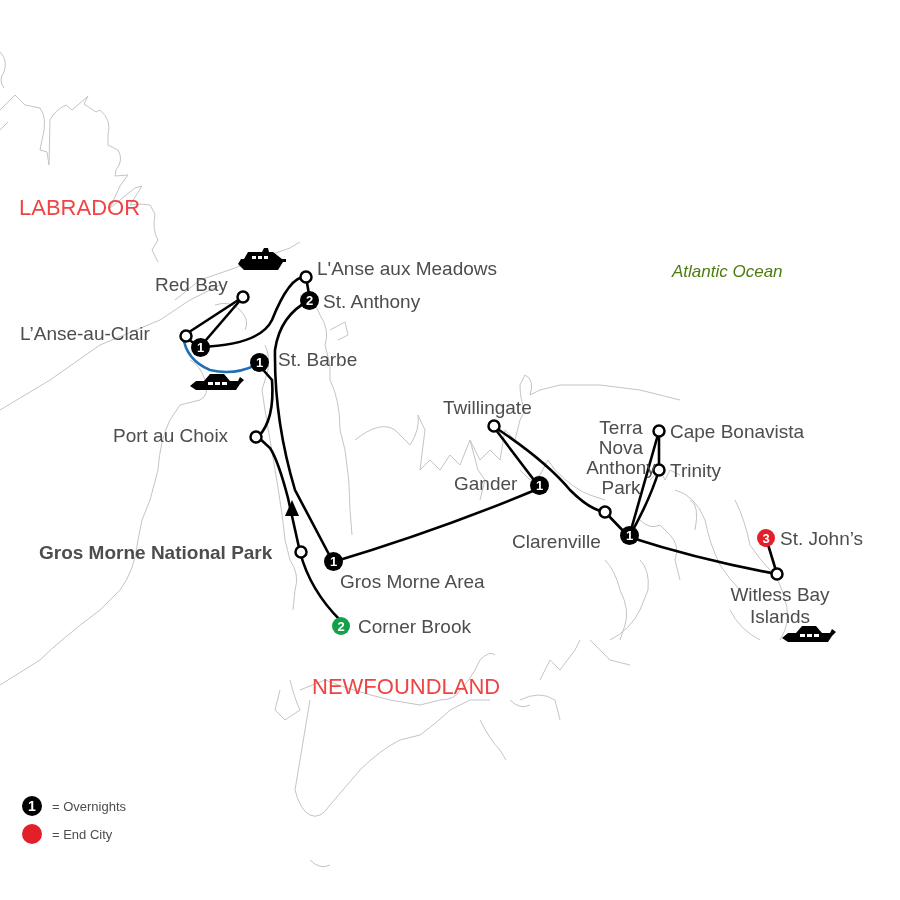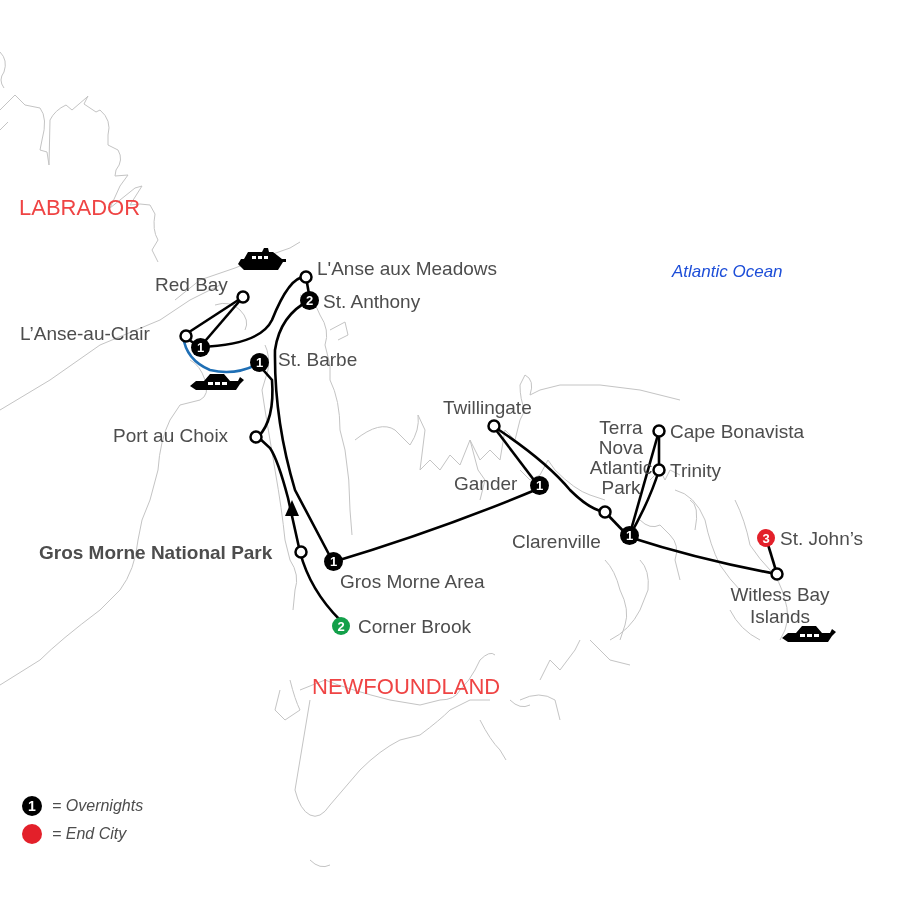--- a/index.html
+++ b/index.html
@@ -1,24 +1,24 @@
 <!DOCTYPE html>
 <html><head>
 <meta charset="utf-8">
 <style>
   html, body { margin:0; padding:0; background:#ffffff; }
   body { width:900px; height:900px; position:relative; overflow:hidden; font-family:"Liberation Sans", sans-serif; }
   svg.map { position:absolute; left:0; top:0; }
   .lbl { position:absolute; font-size:19px; color:#4d4d4d; white-space:nowrap; line-height:1; }
   .region { position:absolute; font-size:22px; color:#ef4444; letter-spacing:0; line-height:1; }
-  .ocean { position:absolute; font-size:17px; color:#1d4ed8; font-style:italic; line-height:1; }
+  .ocean { position:absolute; font-size:17px; color:#4d7c0f; font-style:italic; line-height:1; }
   .legend { position:absolute; left:22px; top:792px; }
   .legend-row { display:flex; align-items:center; height:28px; }
   .legend-dot { width:20px; height:20px; border-radius:50%; display:flex; align-items:center; justify-content:center; color:#fff; font-weight:bold; font-size:14px; margin-right:10px; }
-  .legend-text { font-size:16px; color:#4d4d4d;font-style:italic; }
+  .legend-text { font-size:13px; color:#4d4d4d; }
   .center { text-align:center; }
 </style>
 </head>
 <body>
 
 <svg class="map" width="900" height="900" viewBox="0 0 900 900">
 
   <g fill="none" stroke="#c4c4c4" stroke-width="1">
     <path d="M0,52 Q8,60 4,72 Q-2,80 4,88"></path>
     <path d="M0,110 L15,95 L25,105 L40,108 Q48,118 42,140 L40,150 L47,152 L49,165 L50,120 Q55,110 66,105 L72,110 L86,98 L88,96 L84,104 L96,112 L100,110 Q112,120 108,135 L108,145 L118,150 Q124,160 116,170 L115,176 L128,175 L120,186 L110,208 L120,200 L135,188 L142,186 L130,205 L140,204 L150,205 L155,214 Q152,230 158,240 L152,250 L158,262"></path>
@@ -132,21 +132,21 @@
 <div class="lbl" style="left:278px;top:350px;">St. Barbe</div>
 <div class="lbl" style="left:113px;top:426px;">Port au Choix</div>
 <div class="lbl" style="left:39px;top:543px;font-weight:bold;">Gros Morne National Park</div>
 <div class="lbl" style="left:340px;top:572px;">Gros Morne Area</div>
 <div class="lbl" style="left:358px;top:617px;">Corner Brook</div>
 <div class="lbl" style="left:443px;top:398px;">Twillingate</div>
 <div class="lbl" style="left:454px;top:474px;">Gander</div>
 <div class="lbl center" style="left:588px;top:418px;width:80px;line-height:20px;">
   <div style="margin-left:-14px;">Terra</div>
   <div style="margin-left:-14px;">Nova</div>
-  <div style="margin-left:-14px;">Atlantic</div>
+  <div style="margin-left:-14px;">Anthony</div>
   <div style="margin-left:-14px;">Park</div>
 </div>
 <div class="lbl" style="left:512px;top:532px;">Clarenville</div>
 <div class="lbl" style="left:670px;top:422px;">Cape Bonavista</div>
 <div class="lbl" style="left:670px;top:461px;">Trinity</div>
 <div class="lbl" style="left:780px;top:529px;">St. John’s</div>
 <div class="lbl center" style="left:718px;top:584px;width:124px;line-height:22px;">
   <div>Witless Bay</div>
   <div>Islands</div>
 </div>

